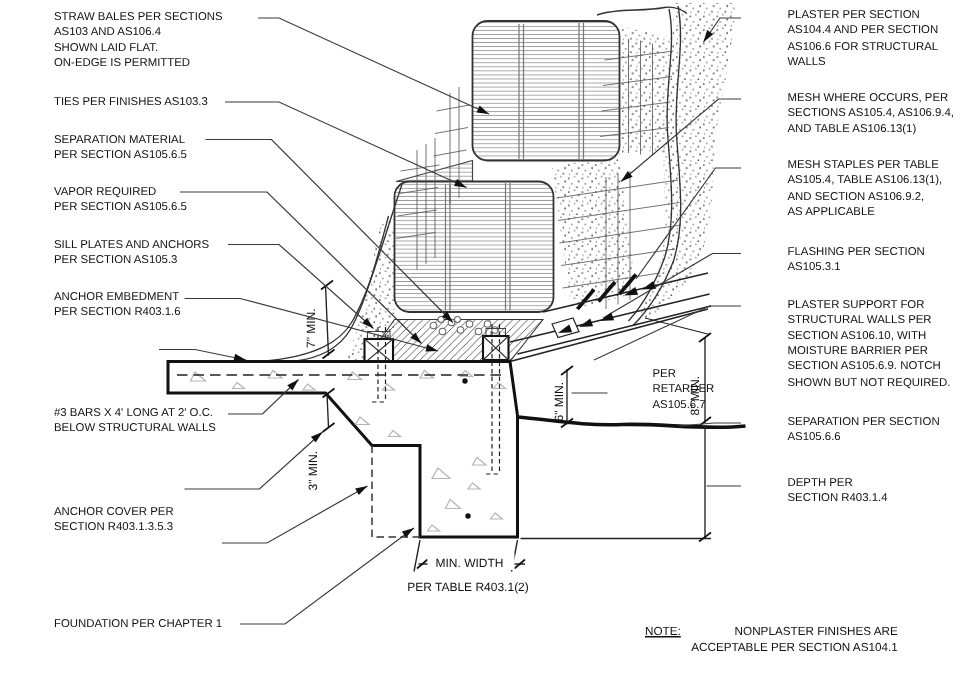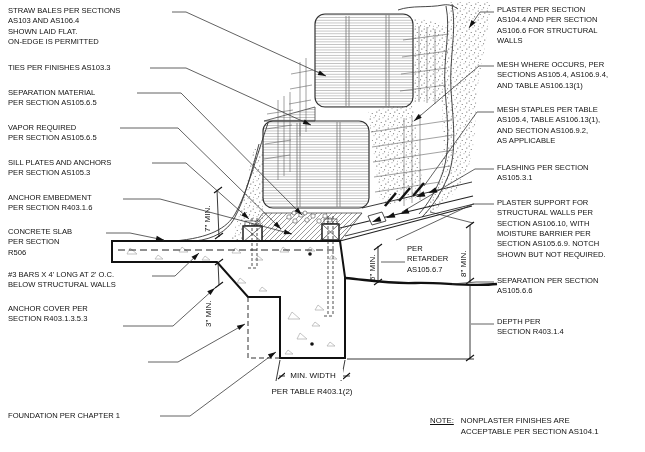--- a/index.html
+++ b/index.html
@@ -3,24 +3,24 @@
 <meta charset="utf-8">
 <style>
   html,body{margin:0;padding:0;background:#fff;}
   .stage{
     position:relative;width:645px;height:452px;background:#ffffff;overflow:hidden;
     font-family:"Liberation Sans", sans-serif;
   }
   .stage svg{position:absolute;left:0;top:0;}
   .lbl{
     position:absolute;font-size:7.6px;line-height:1.36;color:#111;
-    white-space:pre-line;letter-spacing:0px;
+    white-space:pre-line;letter-spacing:0px;margin-left:28px;
   }
   .lbl.right{width:150px;}
-  .note{position:absolute;display:flex;font-size:7.8px;color:#111;line-height:1.35;}
+  .note{position:absolute;display:flex;font-size:7.8px;color:#111;line-height:1.35;text-align:right;}
   .note .p{text-decoration:underline;margin-right:7px;font-weight:normal;}
   .note .t{white-space:pre-line;}
   text{font-family:"Liberation Sans", sans-serif;font-size:8px;fill:#111;}
 </style>
 </head>
 <body>
 
 <div class="stage">
 
 <svg width="645" height="452" viewBox="0 0 645 452">
@@ -261,26 +261,23 @@
 ON-EDGE IS PERMITTED</div>
 <div class="lbl" style="left:8px;top:63px">TIES PER FINISHES AS103.3</div>
 <div class="lbl" style="left:8px;top:88px">SEPARATION MATERIAL
 PER SECTION AS105.6.5</div>
 <div class="lbl" style="left:8px;top:123px">VAPOR REQUIRED
 PER SECTION AS105.6.5</div>
 <div class="lbl" style="left:8px;top:158px">SILL PLATES AND ANCHORS
 PER SECTION AS105.3</div>
 <div class="lbl" style="left:8px;top:193px">ANCHOR EMBEDMENT
 PER SECTION R403.1.6</div>
-<div class="lbl" style="left:8px;top:227px">CONCRETE SLAB
-PER SECTION
-R506</div>
 <div class="lbl" style="left:8px;top:270px">#3 BARS X 4' LONG AT 2' O.C.
 BELOW STRUCTURAL WALLS</div>
-<div class="lbl" style="left:8px;top:304px">ANCHOR COVER PER
+<div class="lbl" style="left:8px;top:336px">ANCHOR COVER PER
 SECTION R403.1.3.5.3</div>
 <div class="lbl" style="left:8px;top:411px">FOUNDATION PER CHAPTER 1</div>
 
 <div class="lbl right" style="left:497px;top:5px">PLASTER PER SECTION
 AS104.4 AND PER SECTION
 AS106.6 FOR STRUCTURAL
 WALLS</div>
 <div class="lbl right" style="left:497px;top:60px">MESH WHERE OCCURS, PER
 SECTIONS AS105.4, AS106.9.4,
 AND TABLE AS106.13(1)</div>

